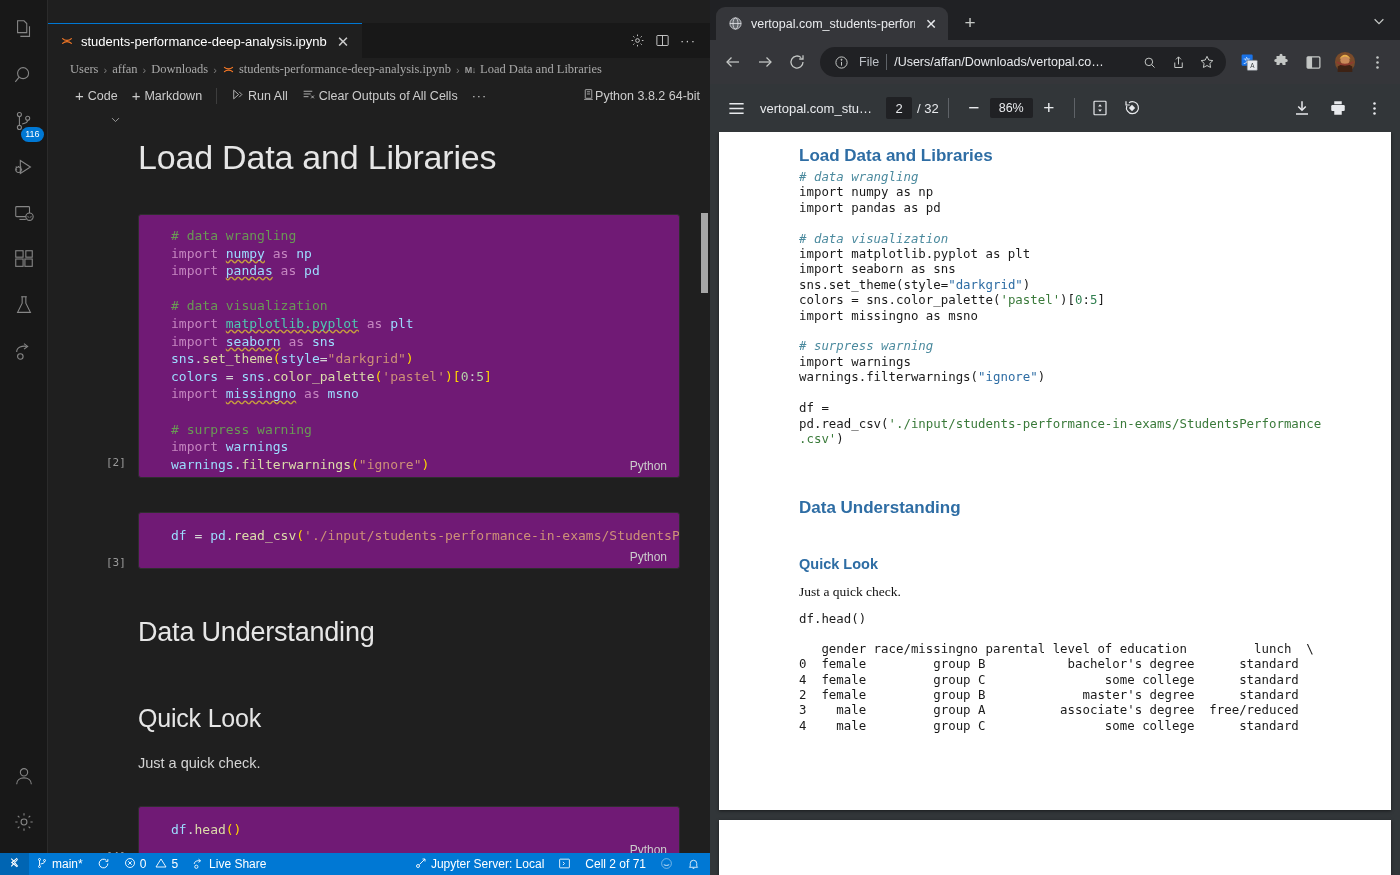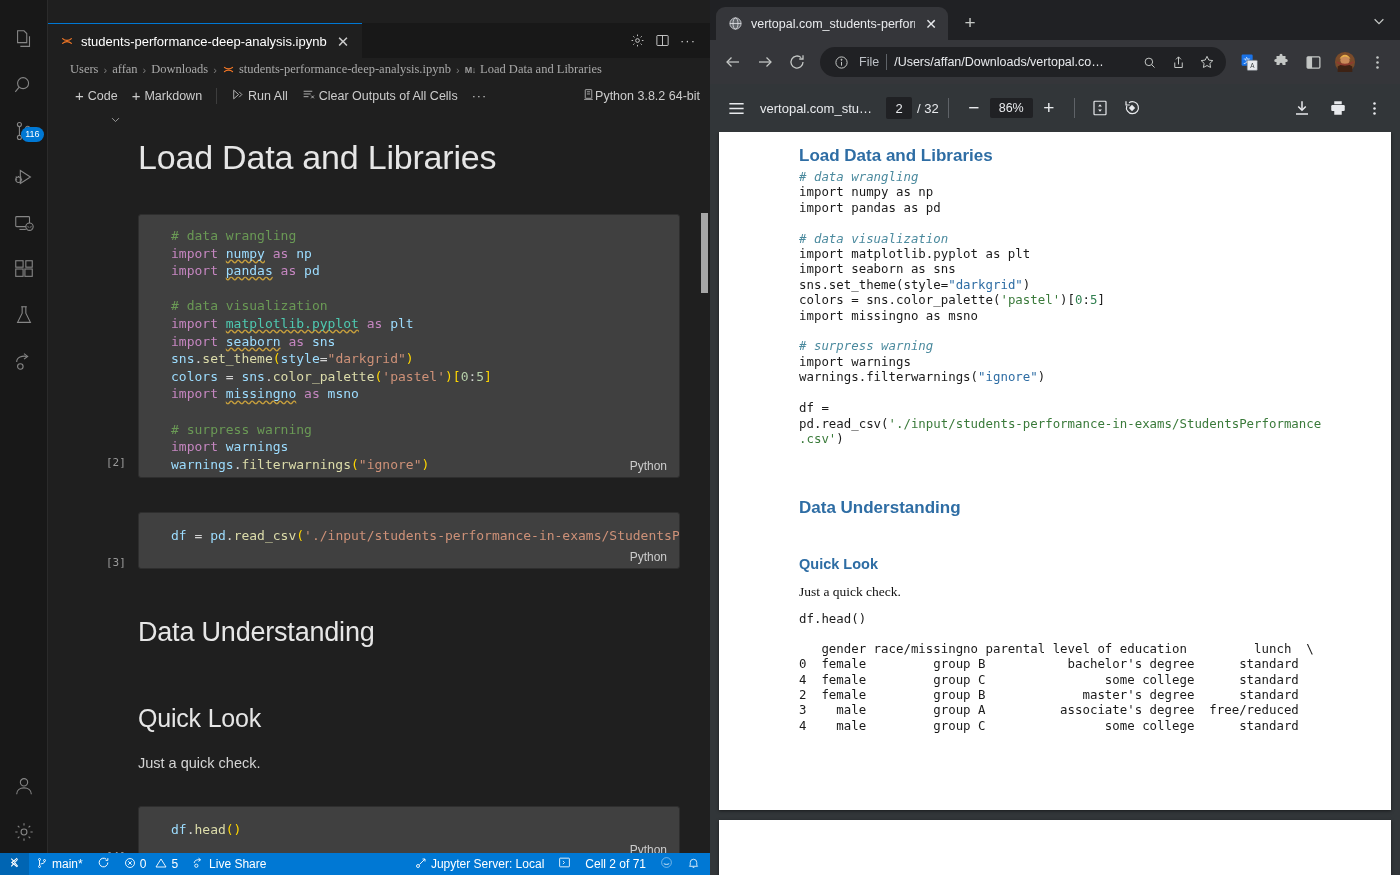--- a/index.html
+++ b/index.html
@@ -14,21 +14,21 @@
   
   .vscode { position: relative; width: 710px; height: 875px; background: #1f1f1f; display: flex; flex-direction: column; }
   .vscode-body { flex: 1; display: flex; min-height: 0; }
 
   .activity-bar {
     width: 48px; background: #181818; border-right: 1px solid #2b2b2b;
     display: flex; flex-direction: column; align-items: center;
     padding-top: 8px; flex-shrink: 0;
   }
   .act-item {
-    width: 48px; height: 46px; display: flex; align-items: flex-end; justify-content: center;
+    width: 48px; height: 46px; display: flex; align-items: center; justify-content: center;
     position: relative; color: #868686; cursor: pointer;
   }
   .act-spacer { flex: 1; }
   .badge {
     position: absolute; bottom: 4px; right: 4px;
     background: #0078d4; color: #fff; font-size: 9px; line-height: 14px;
     min-width: 17px; height: 15px; border-radius: 8px; text-align: center;
     padding: 0 4px; font-family: "Liberation Sans", sans-serif;
   }
 
@@ -66,21 +66,21 @@
   .nb-inner { padding: 0 0 0 0; position: relative; }
 
   .cell-chevron { color: #9d9d9d; font-size: 12px; padding: 4px 0 0 62px; height: 22px; cursor: pointer; }
 
   .md-h1 { color: #e6e6e6; font-size: 34px; font-weight: 400; padding: 6px 0 0 90px; letter-spacing: -0.2px; }
   .md-h2 { color: #e6e6e6; font-size: 27px; font-weight: 400; padding: 0 0 0 90px; letter-spacing: -0.2px; }
   .md-p { color: #d4d4d4; font-size: 14.5px; padding: 0 0 0 90px; }
 
   .code-cell { position: relative; margin: 0 0 0 0; padding-left: 90px; padding-right: 30px; }
   .code-box {
-    background: #404040; border: 1px solid #2e2e2e; border-radius: 3px;
+    background: #701a75; border: 1px solid #2e2e2e; border-radius: 3px;
     padding: 12px 0 4px 0; position: relative; overflow: hidden;
   }
   pre.code {
     font-family: "DejaVu Sans Mono", monospace; font-size: 13px; line-height: 17.6px;
     color: #d4d4d4; padding: 0 14px 0 32px; white-space: pre; overflow: hidden;
   }
   .exec-count {
     position: absolute; left: 58px; color: #9b9b9b;
     font-family: "DejaVu Sans Mono", monospace; font-size: 11px;
   }
@@ -102,21 +102,21 @@
   .squig { text-decoration: underline wavy #c8a03c; text-decoration-skip-ink: none; }
 
   .nb-scrollbar { position: absolute; right: 0; top: 0; width: 10px; height: 100%; }
   .nb-thumb { position: absolute; right: 2px; width: 7px; background: #a6a6a6; border-radius: 0; }
 
   .status-bar {
     height: 22px; background: #0078d4; display: flex; align-items: center;
     color: #ffffff; font-size: 12px; flex-shrink: 0;
   }
   .sb-remote { background: #0065b3; height: 22px; display: flex; align-items: center; padding: 0 8px; cursor: pointer; }
-  .sb-item { display: flex; align-items: center; gap: 4px; padding: 0 7px; height: 15px; cursor: pointer; white-space: nowrap; }
+  .sb-item { display: flex; align-items: flex-start; gap: 4px; padding: 0 7px; height: 15px; cursor: pointer; white-space: nowrap; }
   .sb-right { margin-left: auto; display: flex; align-items: center; }
 
   
   .browser { position: relative; width: 690px; height: 875px; background: #202124; display: flex; flex-direction: column; }
   .br-tabstrip { height: 40px; background: #202124; display: flex; align-items: flex-end; padding-left: 6px; flex-shrink: 0; position: relative; }
   .br-tab {
     display: flex; align-items: center; gap: 8px; height: 33px;
     background: #35363a; border-radius: 9px 9px 0 0; padding: 0 9px 0 12px;
     color: #e8eaed; font-size: 12.5px; width: 232px; position: relative;
   }

